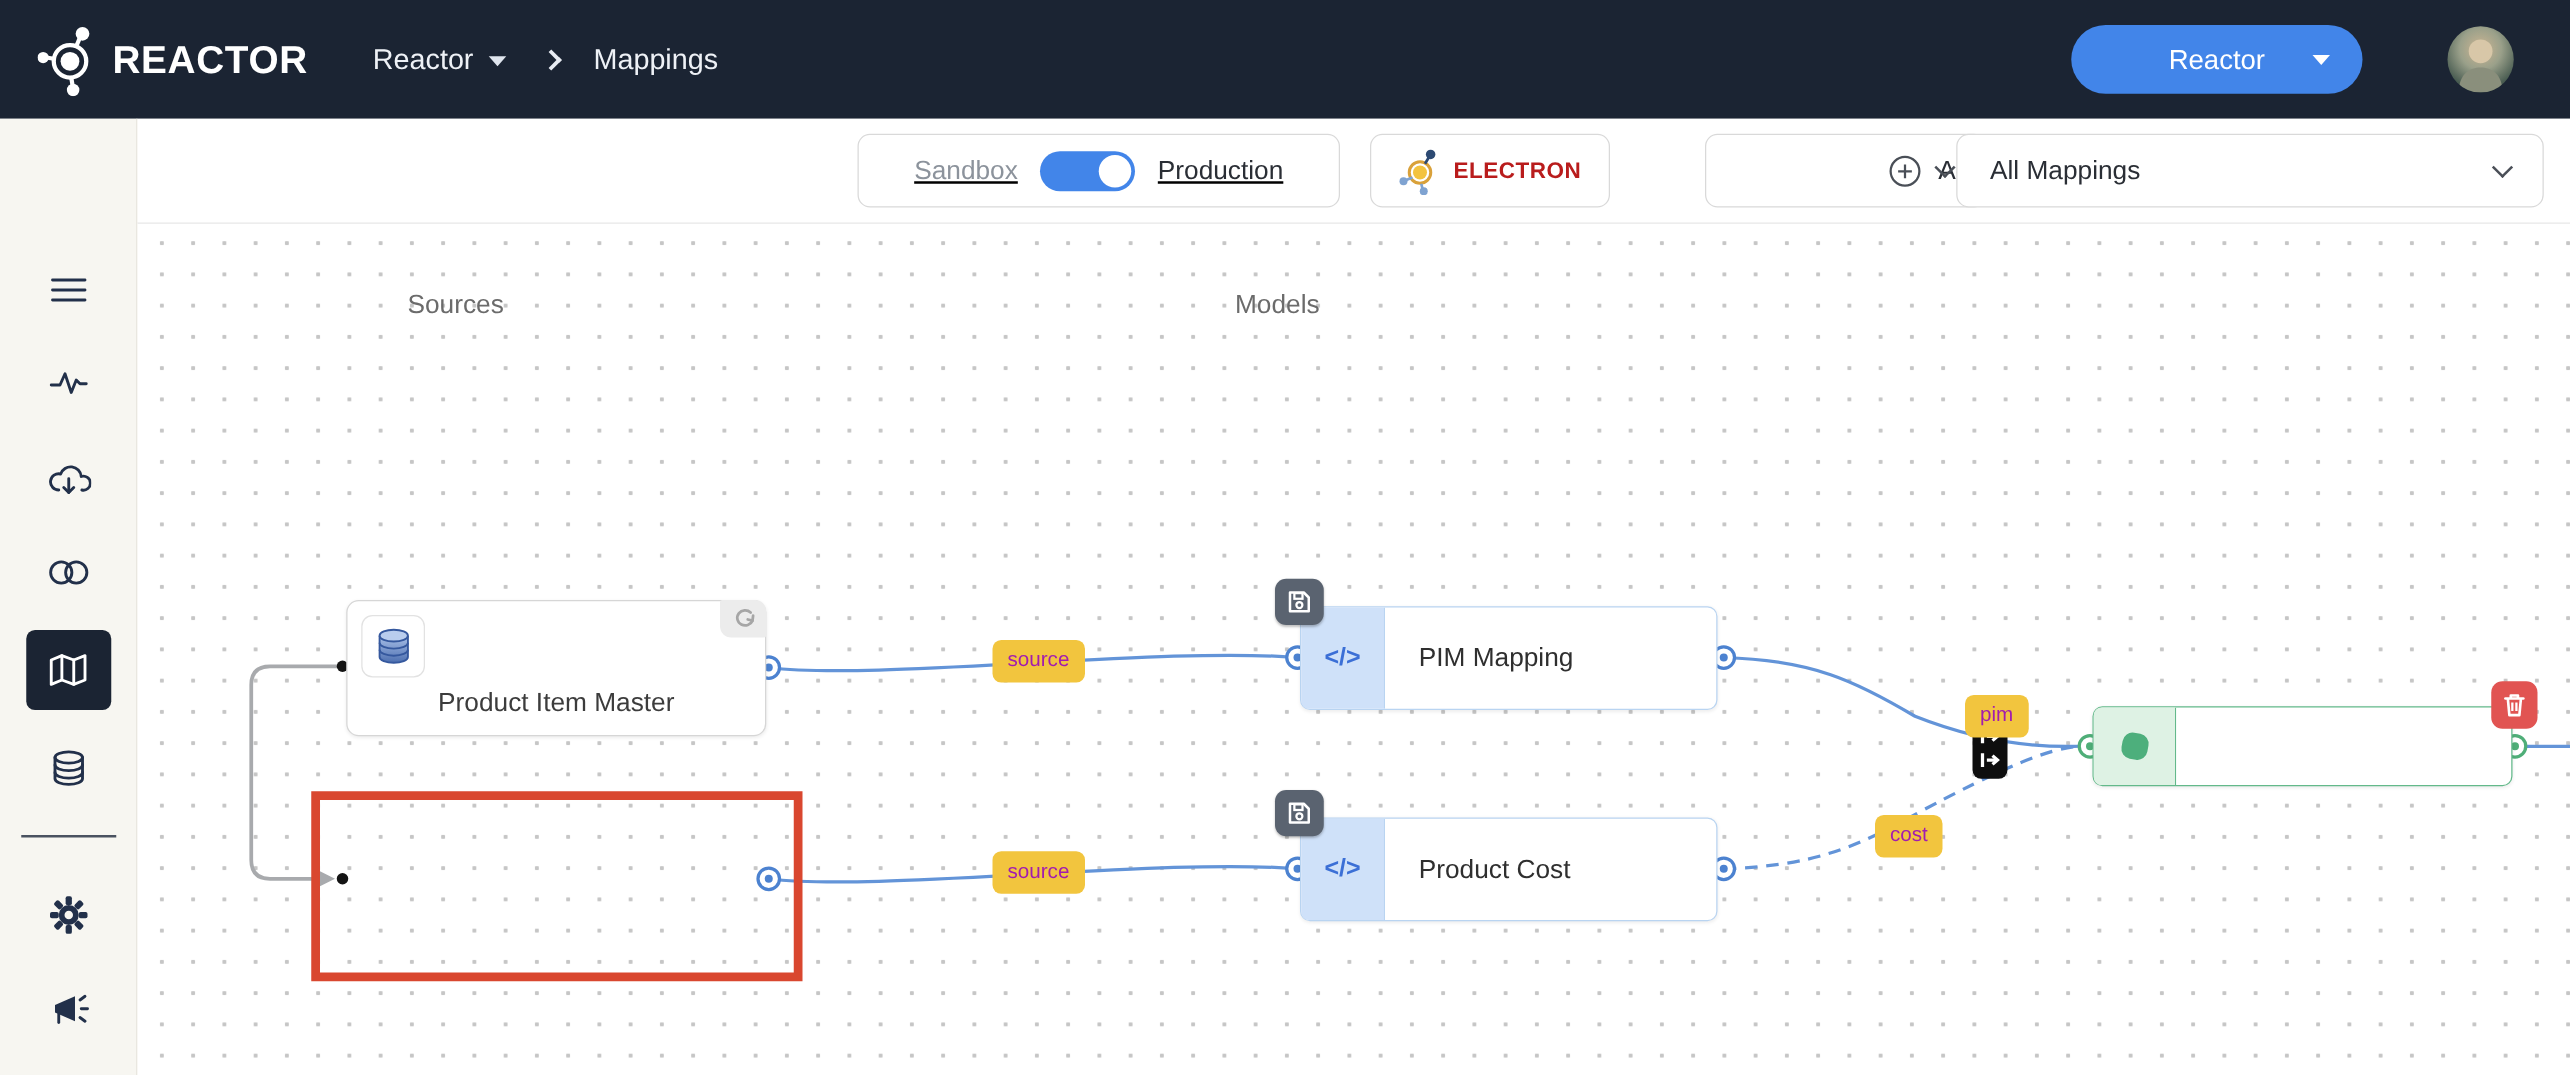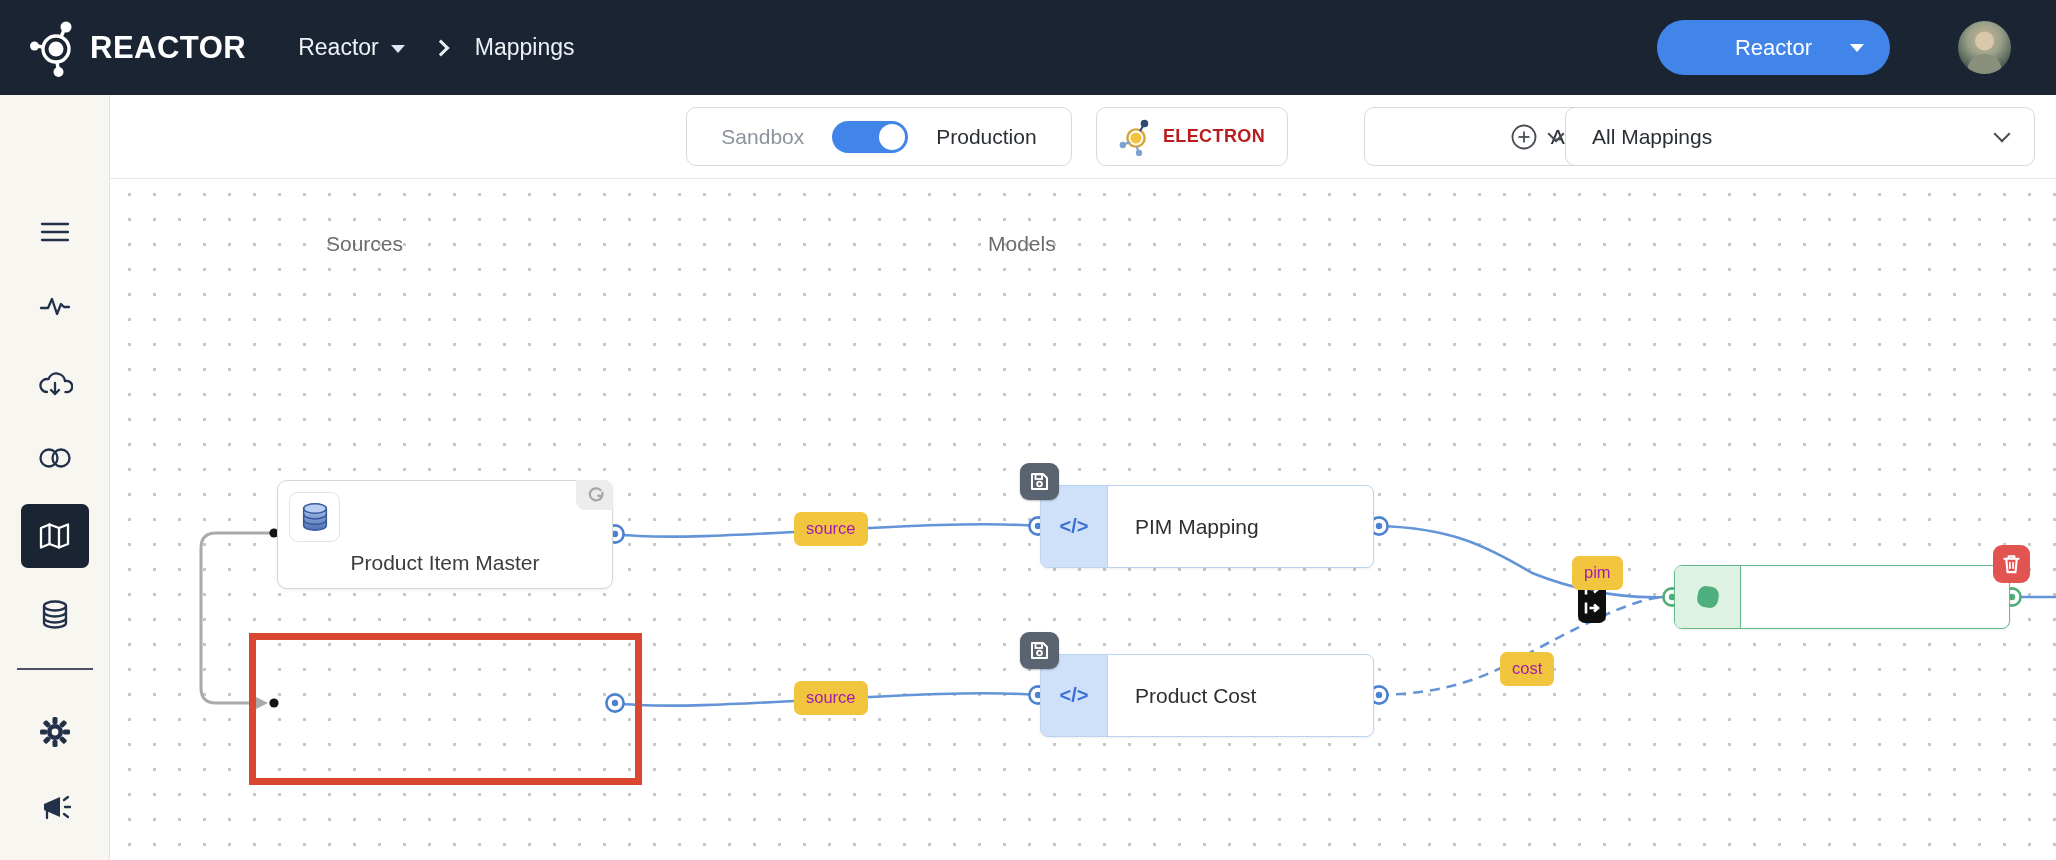--- a/index.html
+++ b/index.html
@@ -35,21 +35,21 @@
   .side-item svg { stroke: #22304a; fill: none; stroke-width: 2.3; stroke-linecap: round; stroke-linejoin: round; }
   .side-active-bg { position: absolute; left: 21px; top: 409px; width: 68px; height: 64px;
                     background: #1b2433; border-radius: 7px; }
   .side-item.active svg { stroke: #ffffff; }
   .side-divider { position: absolute; left: 17px; top: 573px; width: 76px; height: 0; border-top: 2px solid #55607000; border-top: 2px solid #4a5260; }
 
   
   .toolbar { position: absolute; left: 110px; top: 95px; width: 1946px; height: 83px; background: #fff; }
   .tb-btn { position: absolute; top: 12px; height: 59px; background: #fff; border: 1.5px solid #d9d9d9;
             border-radius: 10px; display: flex; align-items: center; cursor: pointer; }
-  .tb-envgroup { left: 576px; width: 386px; justify-content: center; gap: 28px; }
+  .tb-envgroup { left: 576px; width: 386px; justify-content: center; gap: 18px; text-decoration: underline; }
   .tb-sandbox { color: #8c939c; font-size: 21px; }
   .tb-production { color: #2a2e35; font-size: 21px; }
   .toggle { position: relative; width: 76px; height: 32px; border-radius: 16px; background: #4285e9; cursor: pointer; }
   .toggle-knob { position: absolute; right: 3px; top: 3px; width: 26px; height: 26px; border-radius: 50%; background: #fff; }
   .tb-electron-label { color: #b91c1c; font-size: 18px; font-weight: 800; letter-spacing: .4px; }
   .tb-add-label { color: #2a2e35; font-size: 21px; margin-left: 14px; }
   .tb-filter-label { color: #2a2e35; font-size: 21px; margin-left: 26px; }
   .chev-down { width: 12px; height: 12px; border-right: 2.4px solid #4a4f57; border-bottom: 2.4px solid #4a4f57;
                transform: rotate(45deg); margin-top: -6px; position: absolute; right: 26px; top: 26px; }
   .plus-circle { margin-left: 22px; }

